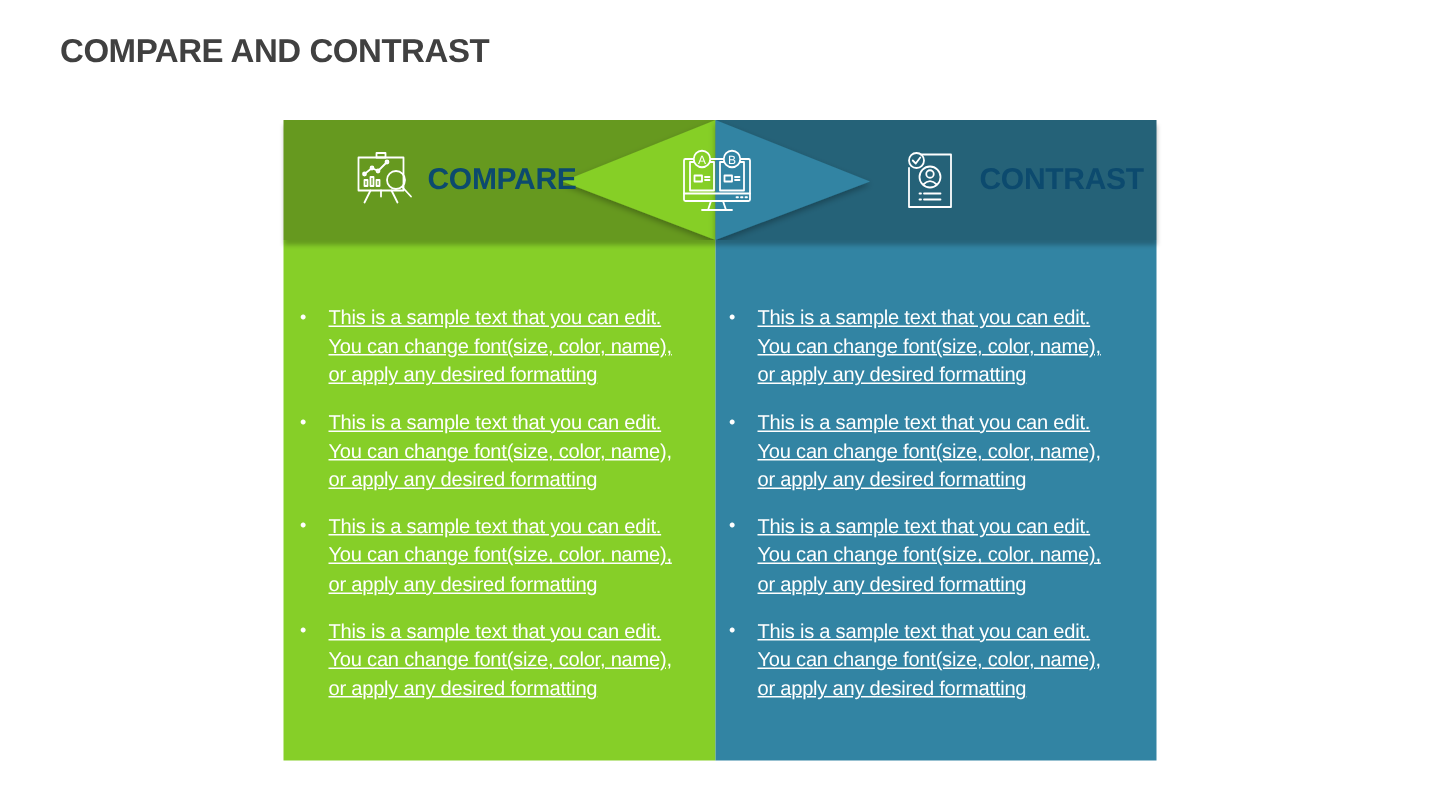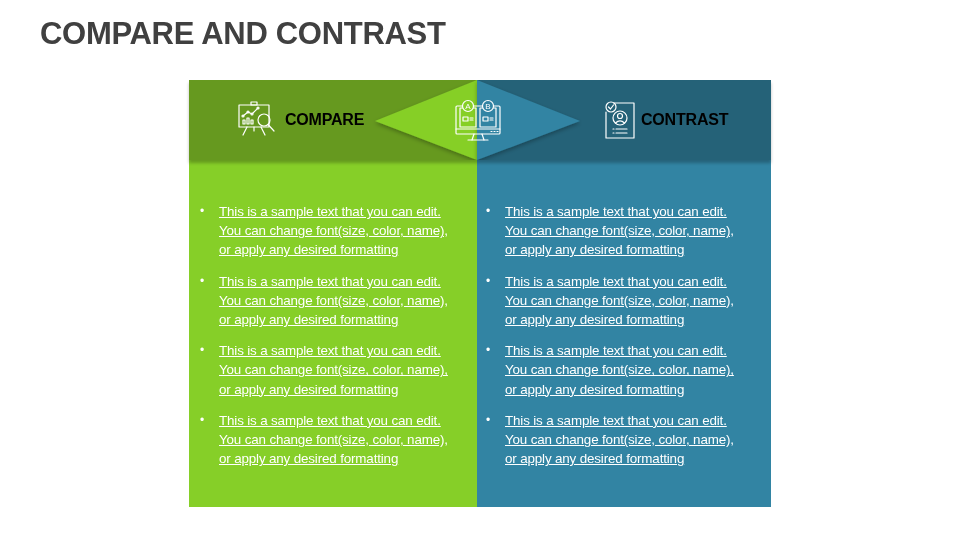--- a/index.html
+++ b/index.html
@@ -2,46 +2,46 @@
 <html><head>
 <meta charset="utf-8">
 <style>
   * { margin: 0; padding: 0; box-sizing: border-box; }
   html, body { width: 960px; height: 540px; background: #ffffff; overflow: hidden; }
   body { position: relative; font-family: "Liberation Sans", "DejaVu Sans", sans-serif; }
 
   .slide-title {
     position: absolute; left: 40px; top: 14px;
     font-family: "Liberation Sans", sans-serif;
-    font-weight: bold; font-size: 31px; letter-spacing: -0.3px;
+    font-weight: bold; font-size: 22px; letter-spacing: -0.3px;
     color: #404040; line-height: 40px;
   }
 
   .panel { position: absolute; left: 189px; top: 80px; width: 582px; height: 427px; }
 
   .col-body { position: absolute; top: 80px; bottom: 0; }
   .col-left { left: 0; width: 288px; }
   .col-right { left: 288px; width: 294px; }
 
   .hdr { position: absolute; top: 0; height: 80px; }
   .hdr-left { left: 0; width: 288px; box-shadow: 0 3px 3px rgba(0,0,0,0.25); }
   .hdr-right { left: 288px; width: 294px; box-shadow: 0 3px 3px rgba(0,0,0,0.25); }
 
   .diamond { position: absolute; left: 0; top: 0; width: 582px; height: 80px; pointer-events: none; }
 
   .hdr-label {
     position: absolute; top: 0; height: 80px; display: flex; align-items: center;
-    color: #000000; font-weight: bold; font-size: 16px; letter-spacing: -0.2px;
+    color: #0c4a6e; font-weight: bold; font-size: 20px; letter-spacing: -0.2px;
     font-family: "Liberation Sans", sans-serif;
   }
   .hdr-label svg { display: block; }
   .hdr-label .lbl { margin-left: 6px; }
   .lbl-compare { left: 48px; }
   .lbl-contrast { left: 414px; }
-  .lbl-contrast .lbl { margin-left: 4px; }
+  .lbl-contrast .lbl { margin-left: 16px; }
 
   .center-icon { position: absolute; left: 264px; top: 18px; width: 50px; height: 48px; }
 
   .bullets { list-style: none; position: absolute; top: 122px; }
   .bullets-left { left: 8px; width: 282px; }
   .bullets-right { left: 294px; width: 288px; }
   .bullet {
     position: relative; padding-left: 22px; color: #ffffff;
     font-size: 13.4px; line-height: 19.2px; margin-bottom: 12px;
     font-family: "Liberation Sans", sans-serif; letter-spacing: -0.15px;

